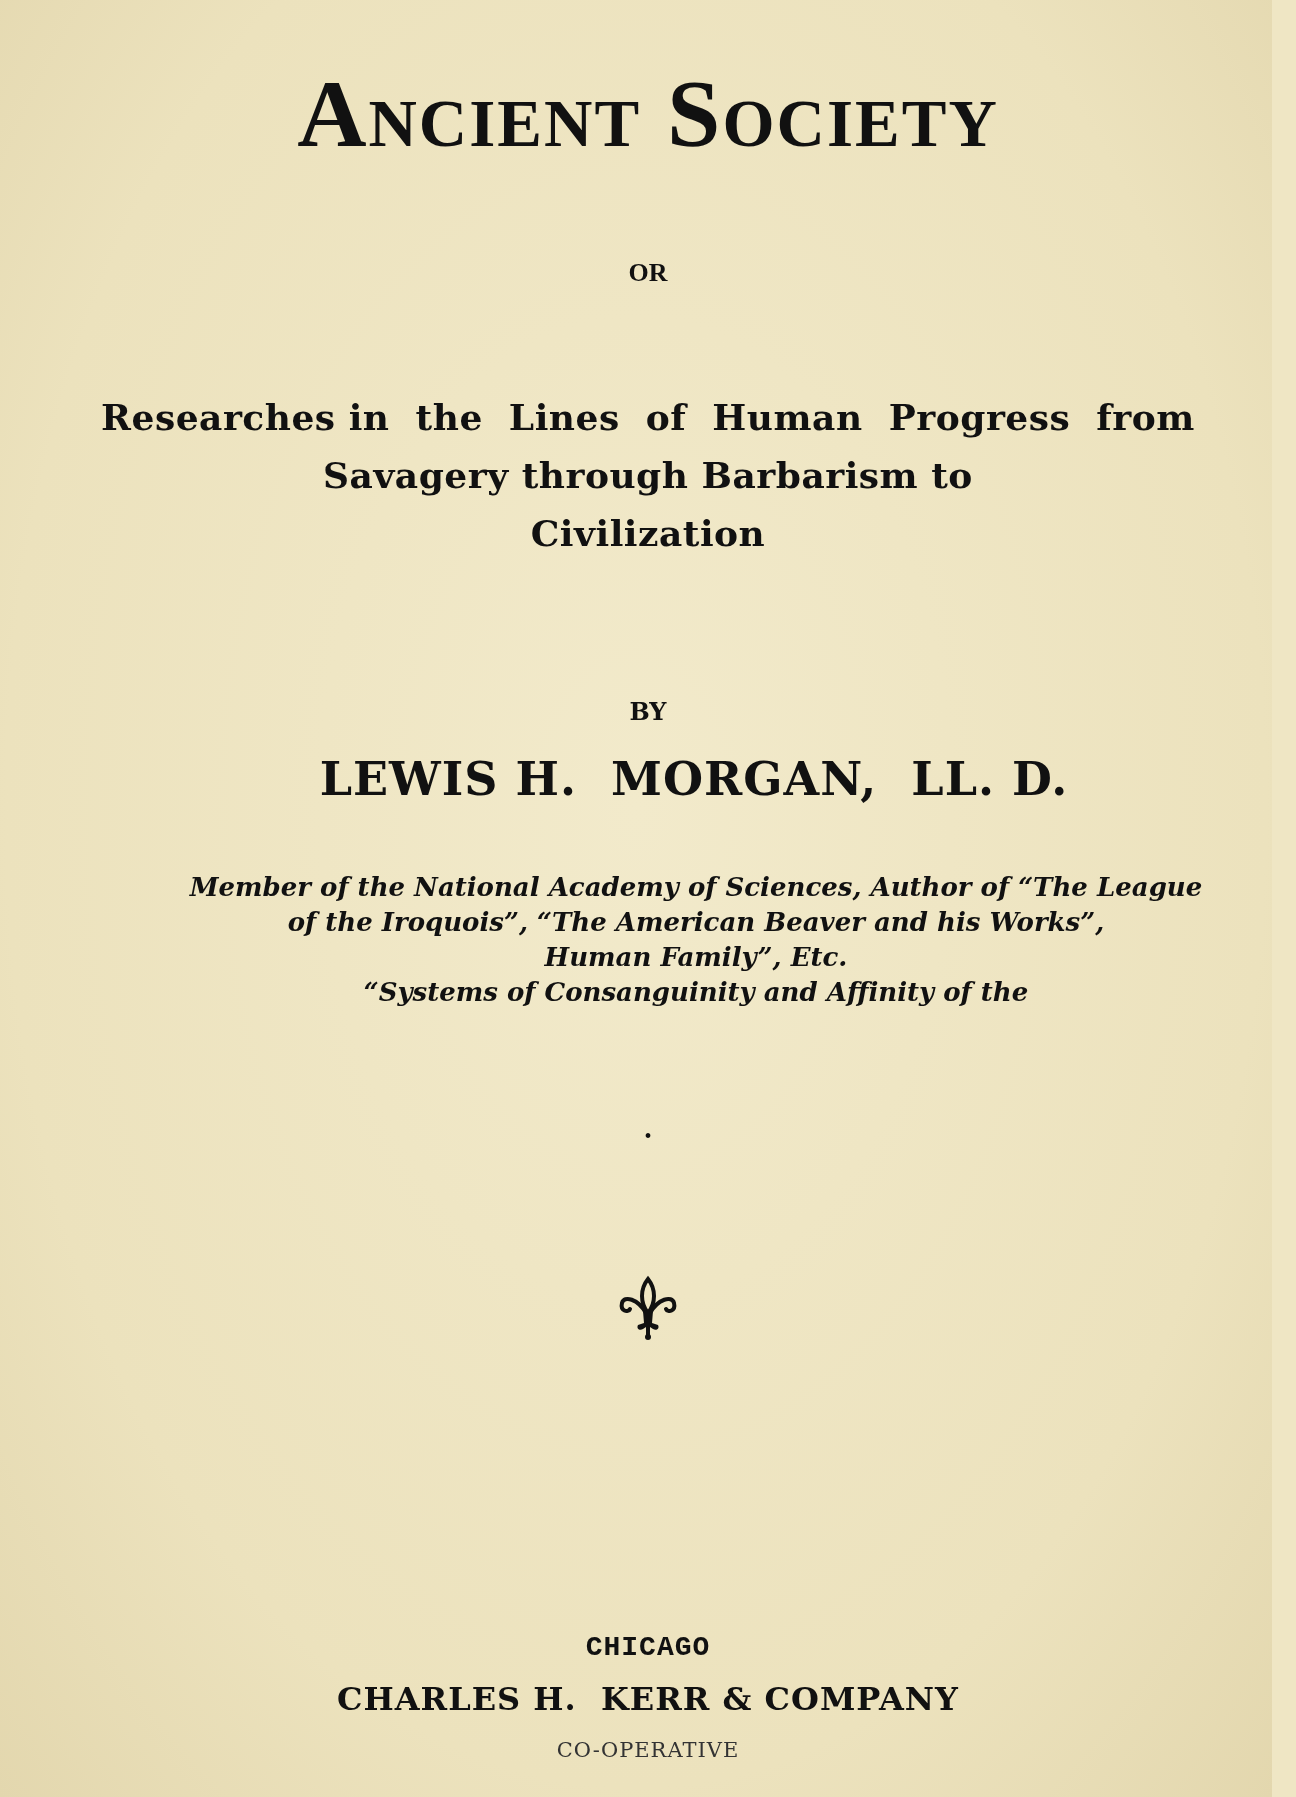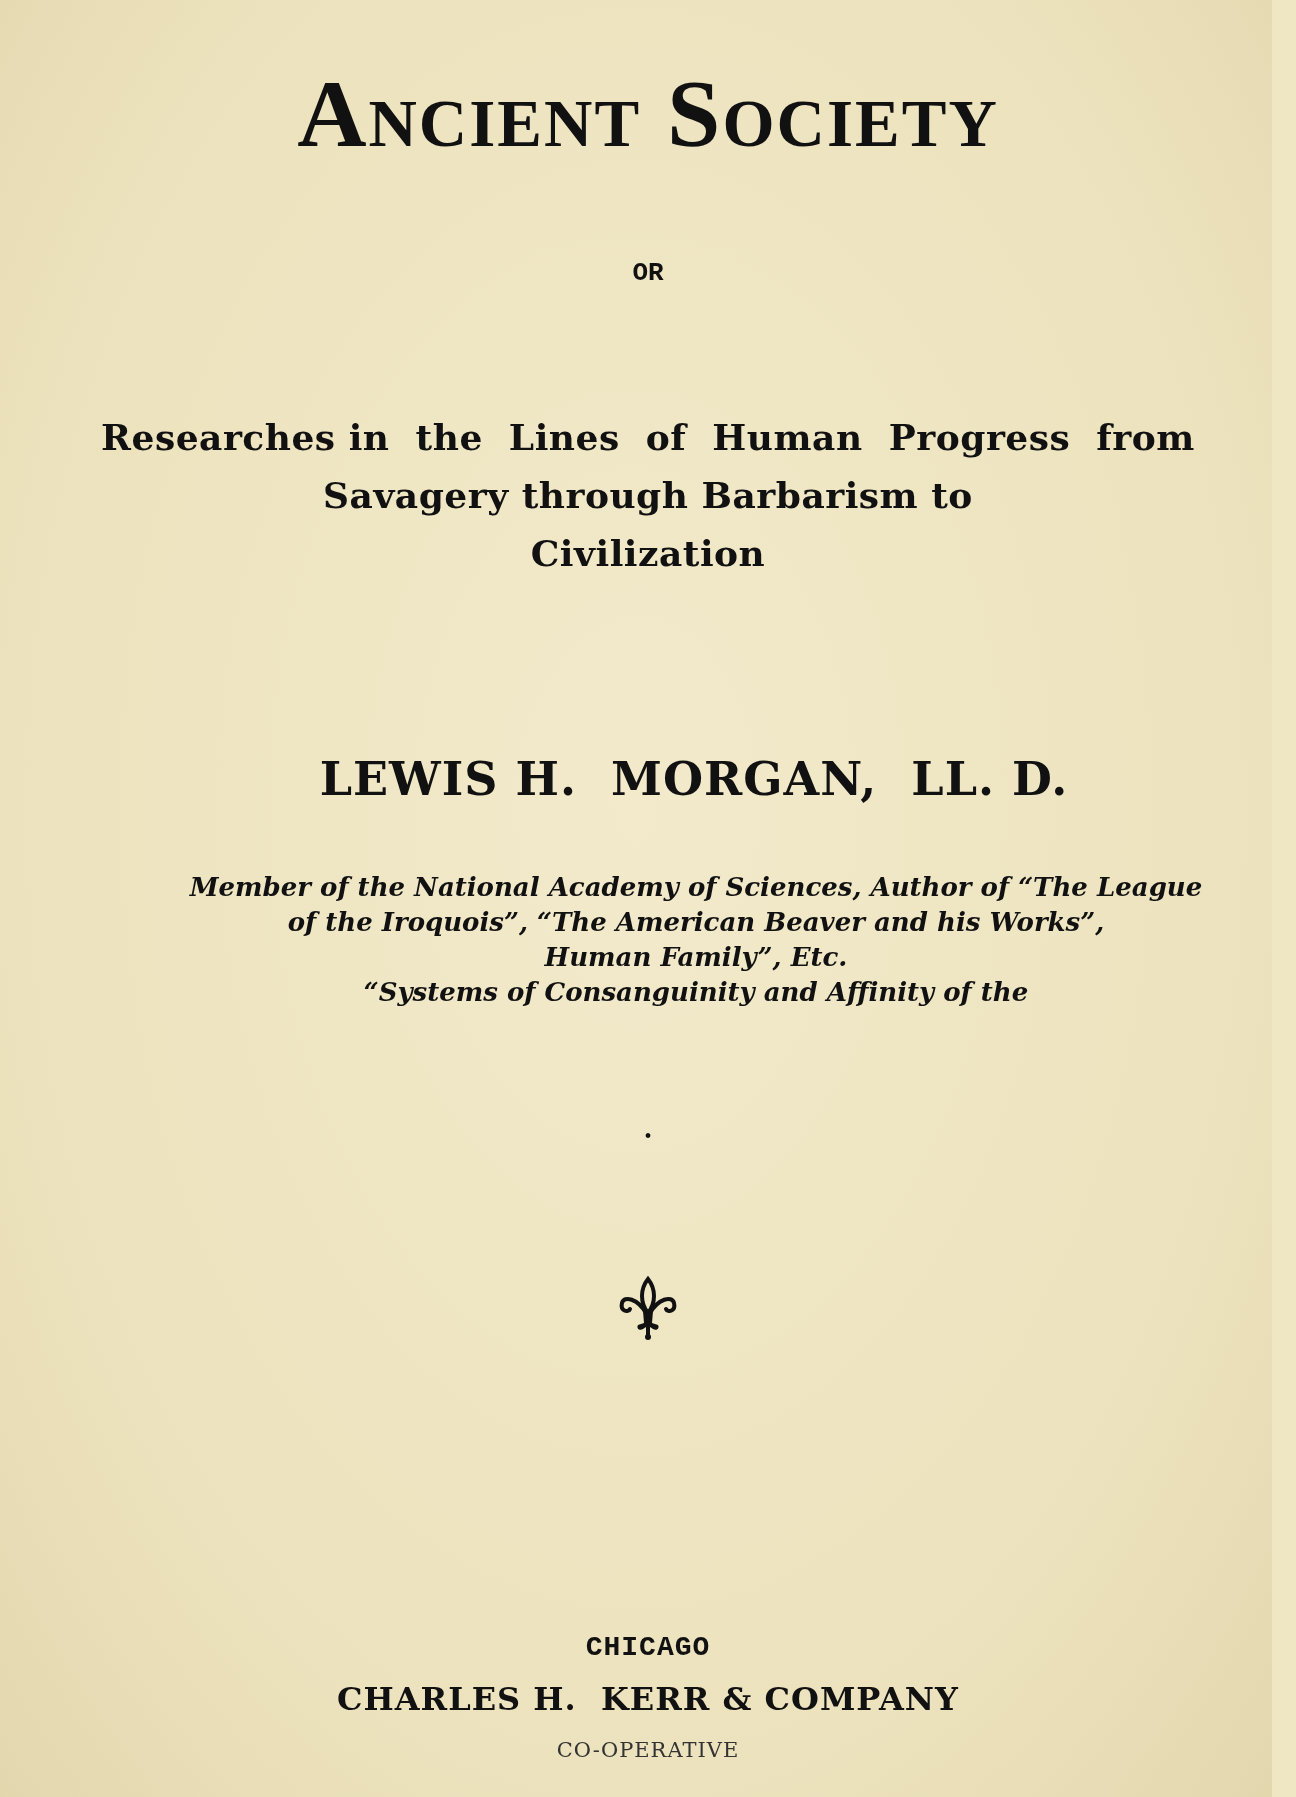--- a/index.html
+++ b/index.html
@@ -10,22 +10,22 @@
     color:#111;
     position:relative;
   }
   .page {
     position:absolute; left:0; top:0; width:1272px; height:1797px;
     background:
       radial-gradient(ellipse at 50% 45%, #f2eacb 0%, #ece2bd 70%, #e3d7ae 100%);
   }
   .center { position:absolute; left:0; width:1296px; text-align:center; }
   .title { top:58px; font-size:96px; font-weight:bold; letter-spacing:2px; font-variant:small-caps; }
-  .or { top:258px; font-size:26px; font-weight:bold; font-family:Liberation Mono, monospace; }
-  .subtitle { top:388px; font-size:36px; font-weight:bold; line-height:58px; font-family:"DejaVu Serif",serif; letter-spacing:0.5px;margin-top:20px; }
+  .or { top:258px; font-size:26px; font-weight:bold; font-family:Liberation Serif, serif; }
+  .subtitle { top:388px; font-size:36px; font-weight:bold; line-height:58px; font-family:"DejaVu Serif",serif; letter-spacing:0.5px; }
   .by { top:697px; font-size:24px; font-weight:bold; font-family:"DejaVu Serif",serif; }
   .author { top:752px; font-size:46px; font-weight:bold; font-family:"DejaVu Serif",serif; letter-spacing:1px;margin-left:46px; }
   .credentials { top:870px; font-size:26px; font-style:italic; font-weight:bold; line-height:35px; font-family:"DejaVu Serif",serif;margin-left:48px; }
   .bullet { top:1125px; font-size:20px; }
   .ornament { top:1275px; }
   .city { top:1632px; font-size:28px; font-weight:bold; font-family:Liberation Mono, monospace; letter-spacing:1px; }
   .publisher { top:1680px; font-size:32px; font-weight:bold; font-family:"DejaVu Serif",serif; letter-spacing:1px; }
   .coop { top:1738px; font-size:21px; font-family:"DejaVu Serif",serif; letter-spacing:1px; color:#333; }
   .ghost {
     position:absolute; left:140px; width:1020px; color:rgba(120,100,60,0.10);
@@ -42,20 +42,21 @@
   <div class="center title">Ancient Society</div>
 
   <div class="center or">OR</div>
 
   <div class="center subtitle">
     <div style="white-space:pre">Researches in  the  Lines  of  Human  Progress  from</div>
     <div>Savagery through Barbarism to</div>
     <div>Civilization</div>
   </div>
 
+  <div class="center by">BY</div>
 
   <div class="center author" style="white-space:pre">LEWIS H.  MORGAN,  LL. D.</div>
 
   <div class="center credentials">
     <div>Member of the National Academy of Sciences, Author of “The League</div>
     <div>of the Iroquois”, “The American Beaver and his Works”,</div>
     <div>Human Family”, Etc.</div>
     <div>“Systems of Consanguinity and Affinity of the</div>
   </div>
 

